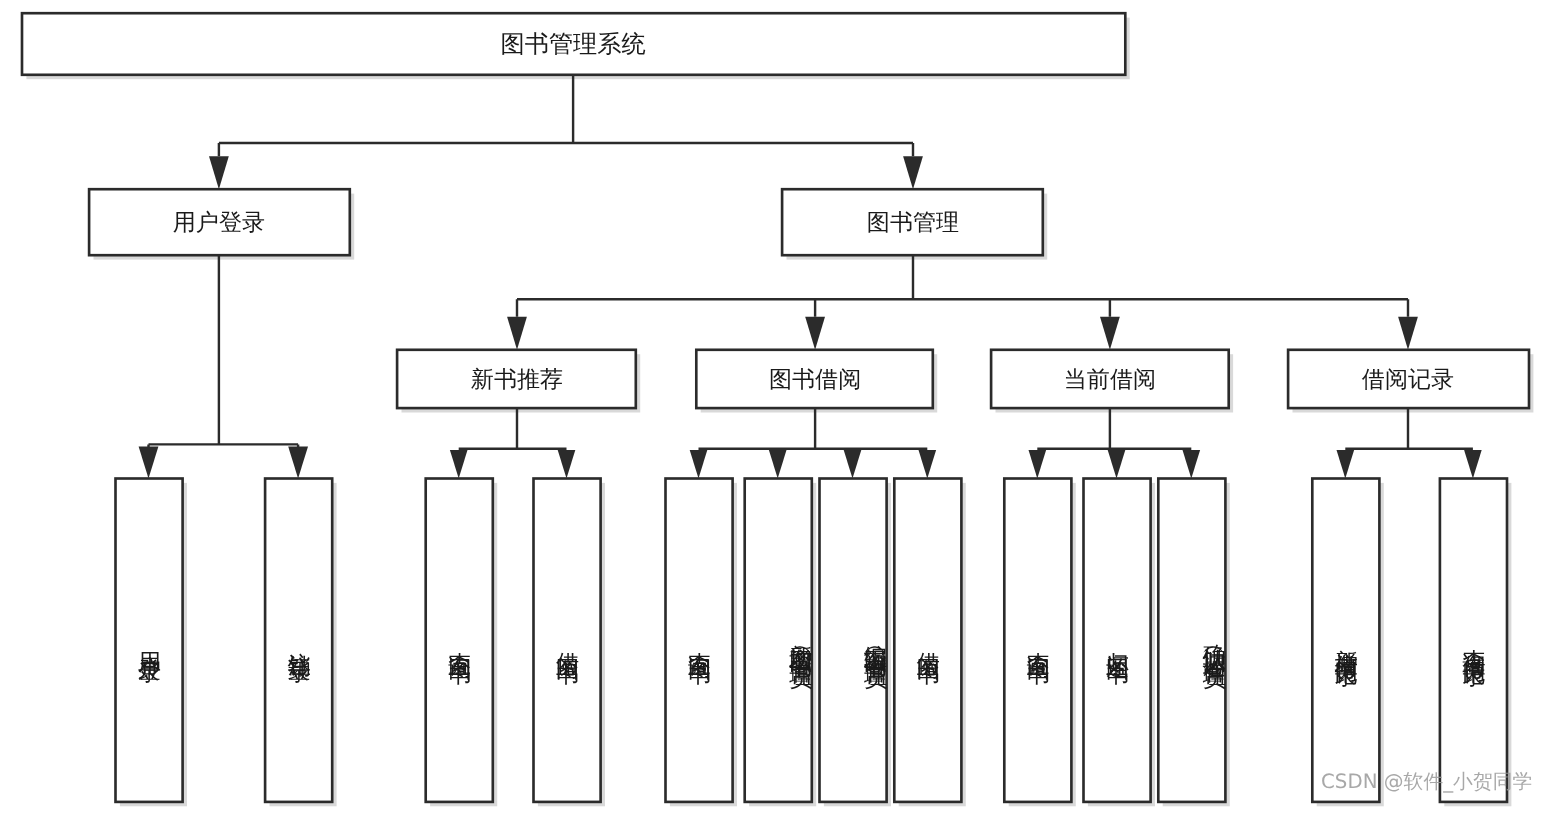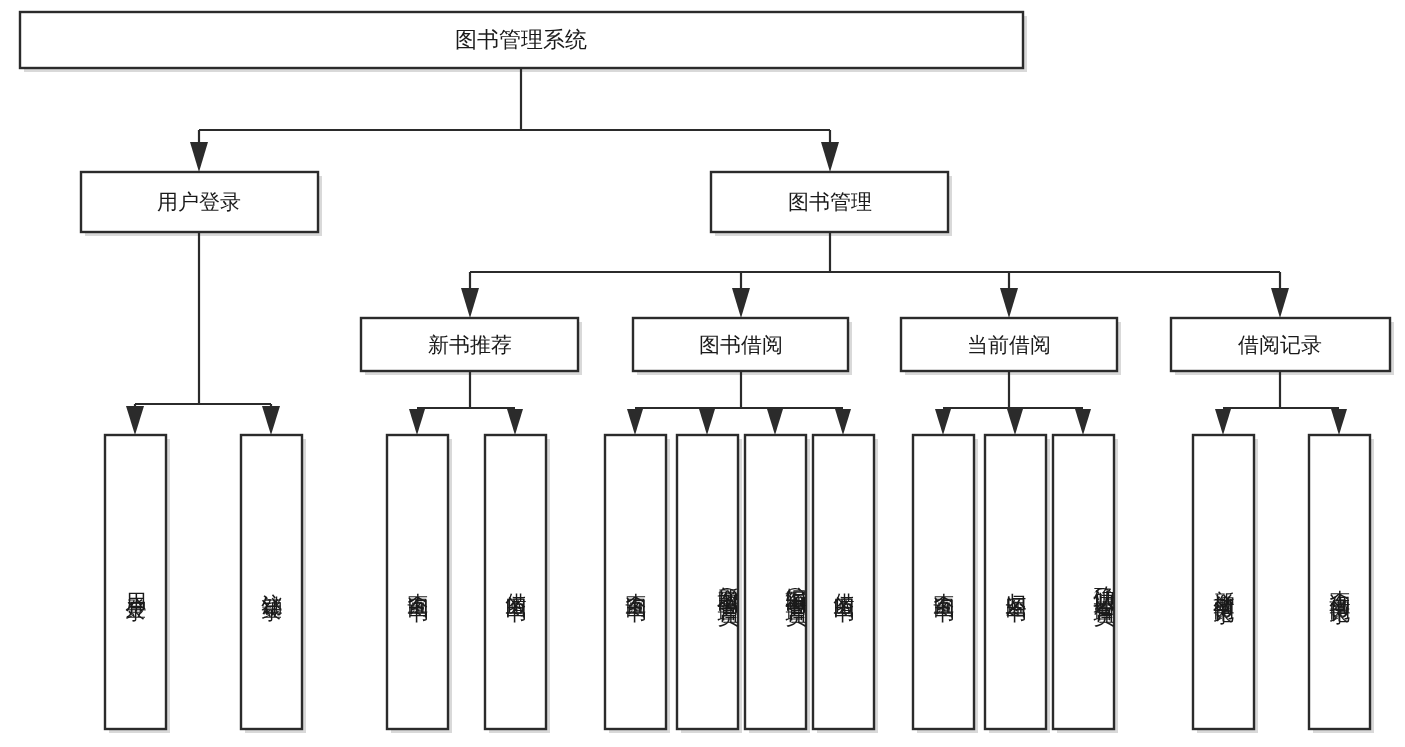--- a/index.html
+++ b/index.html
@@ -247,14 +247,15 @@
   <div class="vlabel" style="left:745px; top:435px; width:61px; height:294px; align-items:flex-start;">编辑图书（管理员）</div>
   <div class="vlabel" style="left:813px; top:435px; width:61px; height:294px;">借阅图书</div>
 
   <div class="vlabel" style="left:913px; top:435px; width:61px; height:294px;">查询图书</div>
   <div class="vlabel" style="left:985px; top:435px; width:61px; height:294px;">归还图书</div>
   <div class="vlabel" style="left:1053px; top:435px; width:61px; height:294px; align-items:flex-start;">确认归还（管理员）</div>
 
   <div class="vlabel" style="left:1193px; top:435px; width:61px; height:294px;">新增借阅记录</div>
   <div class="vlabel" style="left:1309px; top:435px; width:61px; height:294px;">查询借阅记录</div>
 
+  <div id="watermark">CSDN @软件_小贺同学</div>
 
 </div>
 
 </body></html>

